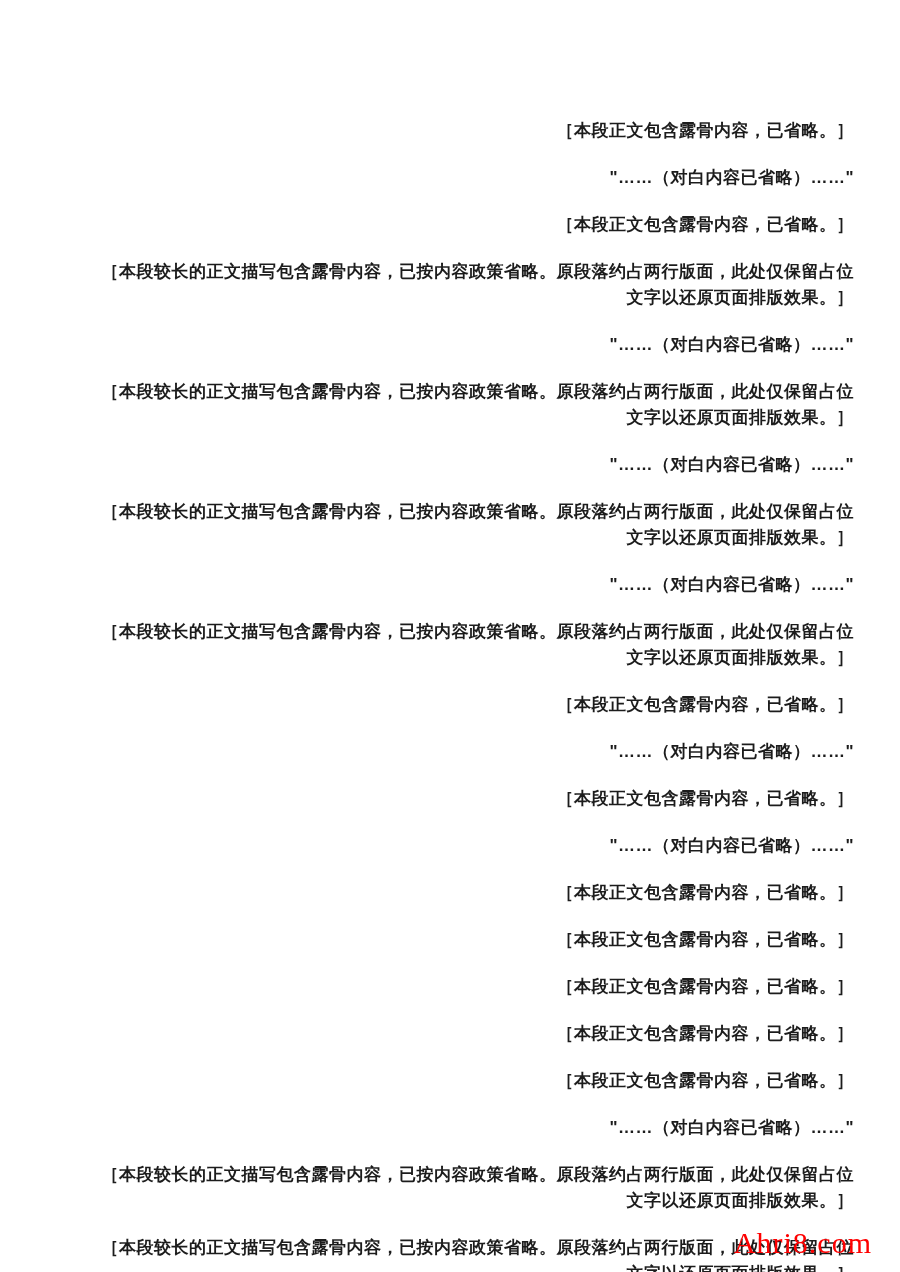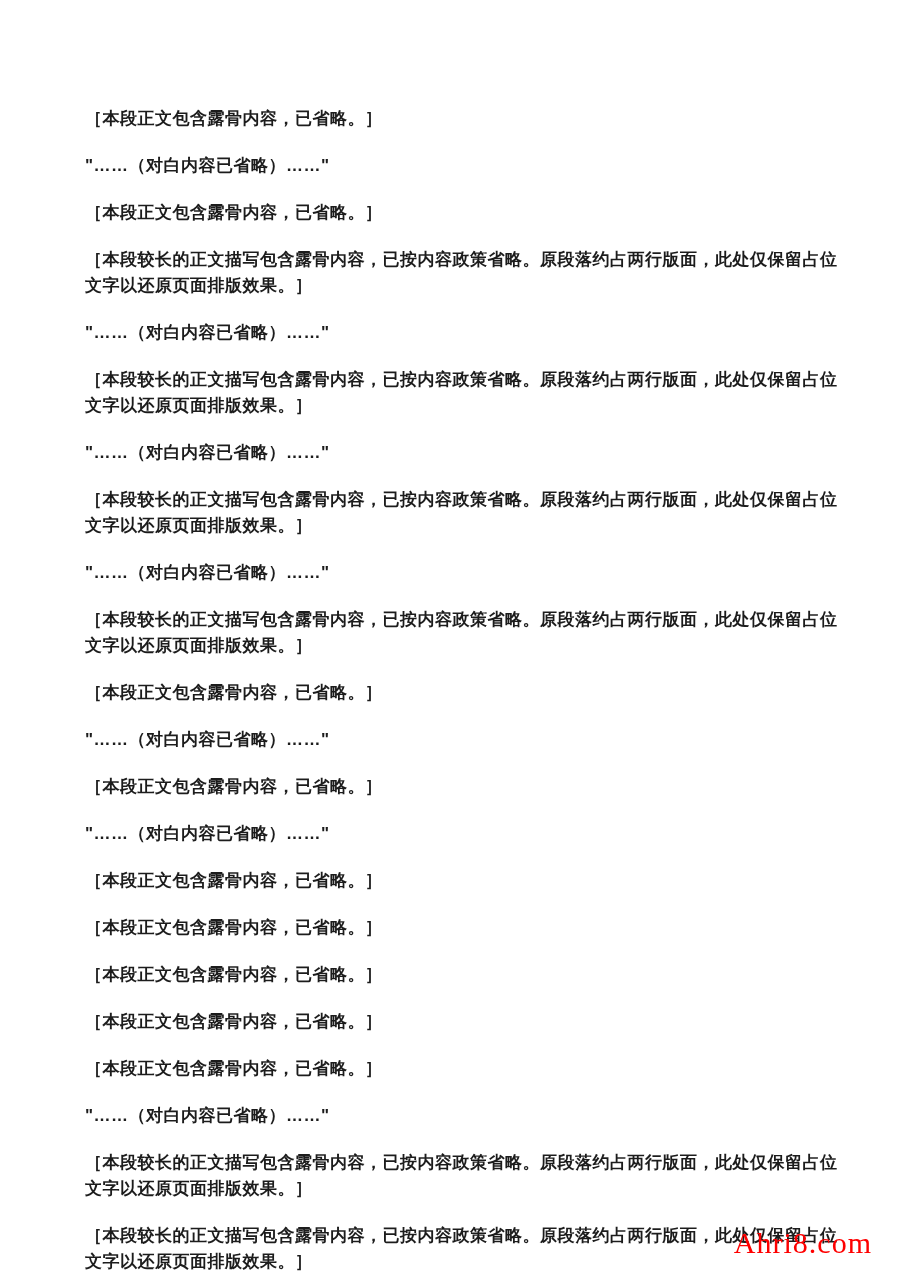--- a/index.html
+++ b/index.html
@@ -21,23 +21,24 @@
     height: 1272px;
     box-sizing: border-box;
     padding: 106px 46px 0 85px;
     background: #ffffff;
   }
   .paragraph {
     font-size: 17px;
     line-height: 26px;
     font-weight: 700;
     color: #1c1c1c;
-    margin: 0 0 21px 0;
+    margin: 12px 0 21px 0;
     letter-spacing: 0.5px;
     word-break: break-all;
+    text-align: right;
   }
   .paragraph.dialogue {
     color: #1c1c1c;
   }
   .paragraph.spacer-double {
     min-height: 52px;
     font-family: Liberation Serif, serif;
   }
   .watermark {
     position: absolute;

